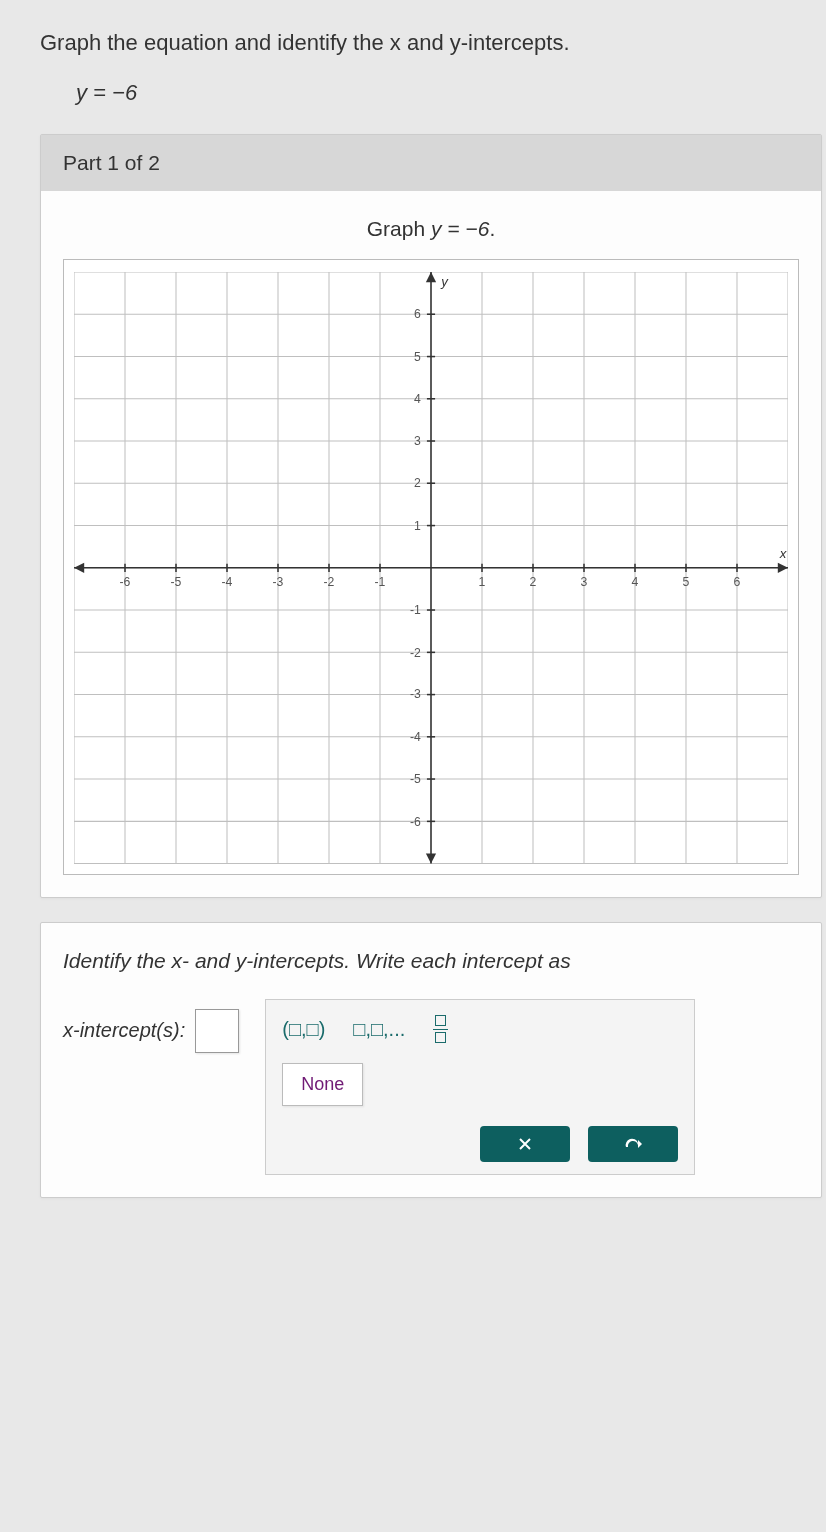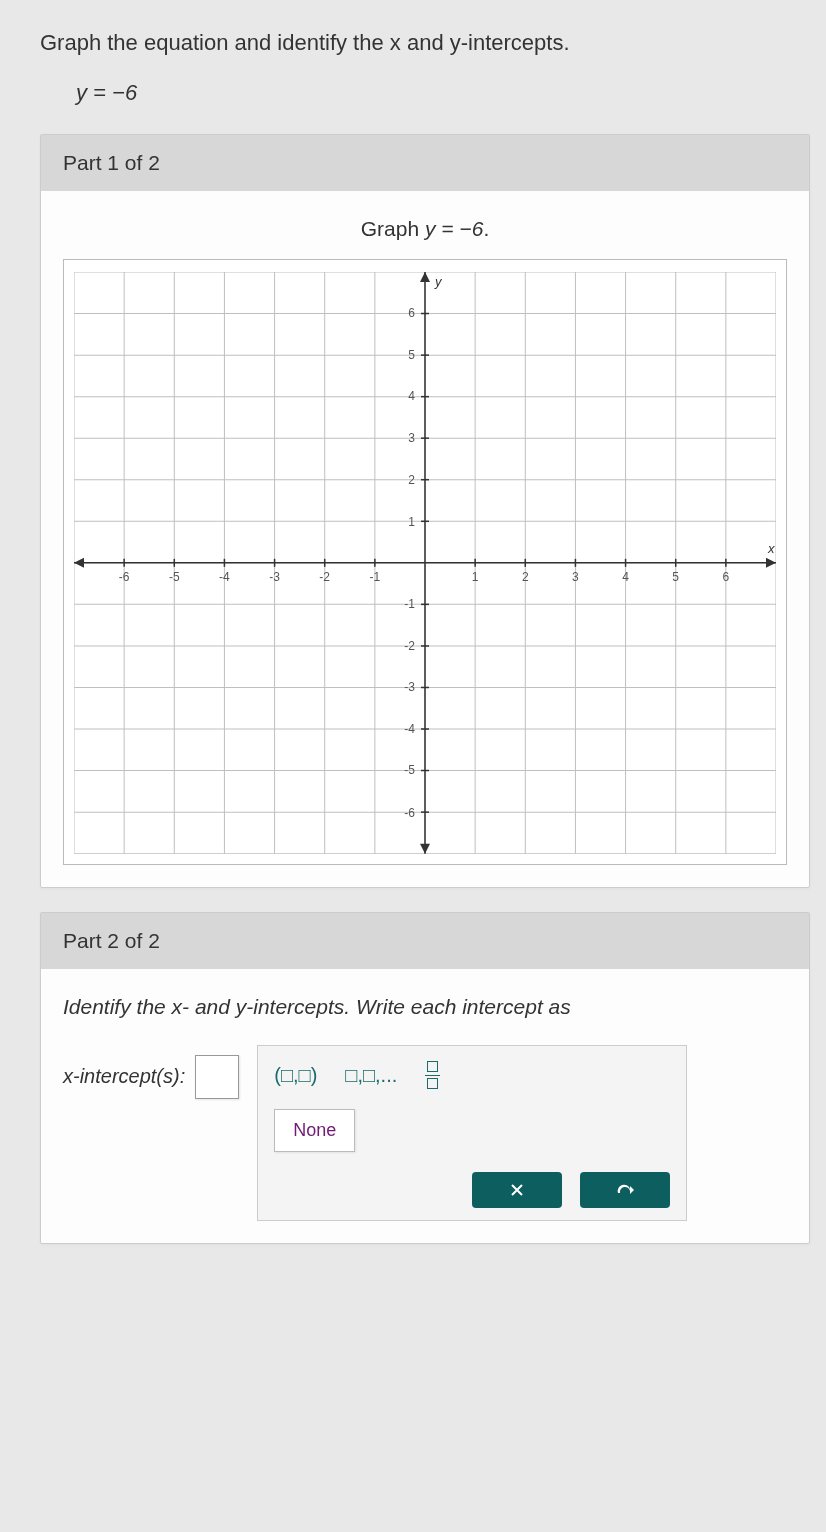--- a/index.html
+++ b/index.html
@@ -4,21 +4,21 @@
 <style>
   * { box-sizing: border-box; margin: 0; padding: 0; }
   body {
     font-family: Arial, Helvetica, sans-serif;
     background: #e8e8e8;
     width: 826px;
     color: #333;
     font-size: 20px;
   }
   .container {
-    padding: 30px 16px 20px 40px;
+    padding: 30px 4px 20px 40px;
   }
   .question {
     font-size: 22px;
     color: #333;
     margin-bottom: 24px;
     padding-right: 10px;
   }
   .equation {
     font-style: italic;
     font-size: 22px;
@@ -58,21 +58,21 @@
   .tick-text { font-size: 12px; fill: #555; font-family: Arial; }
   .axis-label { font-size: 13px; fill: #333; font-style: italic; }
   .part2-text {
     font-size: 21px;
     margin-bottom: 26px;
     font-style: italic;
   }
   .intercept-row {
     display: flex;
     align-items: flex-start;
-    gap: 18px;
+    gap: 26px;
   }
   .intercept-left {
     display: flex;
     flex-direction: column;
     gap: 30px;
     padding-top: 10px;
   }
   .intercept-line {
     display: flex;
     align-items: center;
@@ -263,21 +263,20 @@
           </g>
 
           <text class="axis-label" x="692" y="280">x</text>
           <text class="axis-label" x="360" y="14">y</text>
         </svg>
       </div>
     </div>
   </div>
 
   <div class="card">
-    <div class="card-header">Part 2 of 2</div>
     <div class="card-body">
       <div class="part2-text">Identify the x- and y-intercepts. Write each intercept as</div>
 
       <div class="intercept-row">
         <div class="intercept-left">
           <div class="intercept-line">
             <span class="lbl">x-intercept(s):</span>
             <div class="answer-box"></div>
           </div>
         </div>

